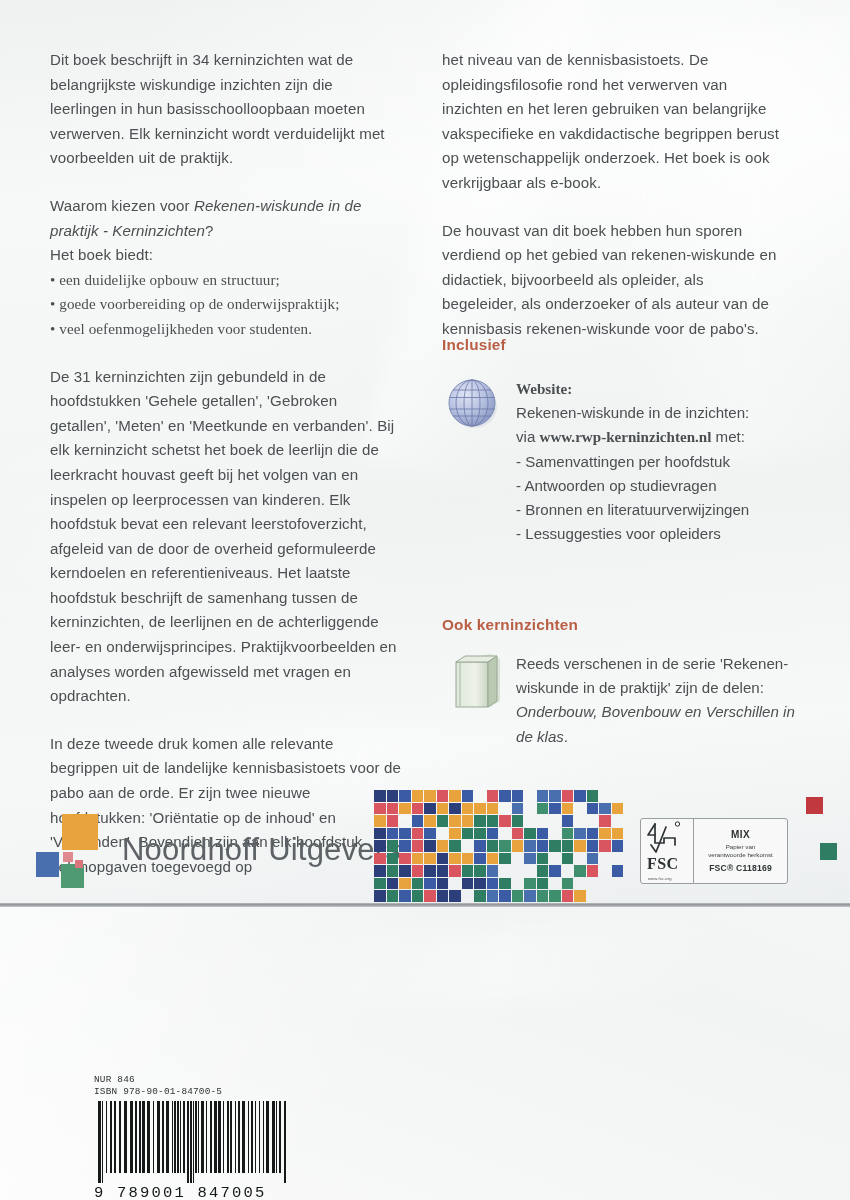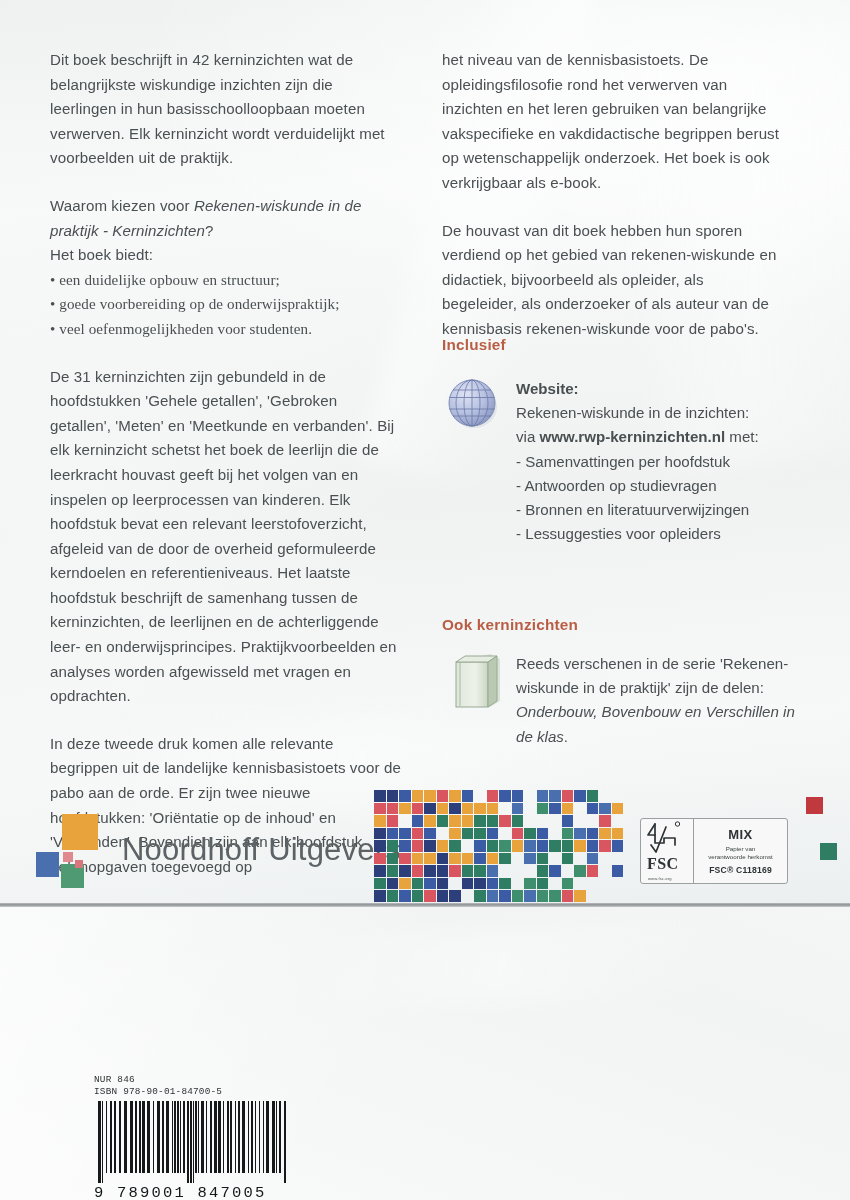--- a/index.html
+++ b/index.html
@@ -61,21 +61,21 @@
   }
   #col-left  { left: 50px;  top: 48px; width: 352px; }
   #col-right { left: 442px; top: 48px; width: 340px; }
 
   .col p { margin: 0 0 23px 0; }
   .col p:last-child { margin-bottom: 0; }
   .col ul { list-style: none; margin: 0; padding: 0; }
   .col li { text-indent: 0; }
   .bullet-li::before { content: "• "; }
   em { font-style: italic; }
-  b, strong { font-weight: 700; }
+  b, strong { font-weight: 700; font-family: Liberation Serif, serif; }
 
   #column-divider {
     position: absolute;
     left: 414px; top: 36px;
     width: 1px; height: 360px;
     background: linear-gradient(180deg, rgba(150,156,158,0) 0%, #9ba1a3 6%, #989e a0 50%, #a7adaf 92%, rgba(160,166,168,0) 100%);
   }
 
   
   .section-head {
@@ -167,21 +167,21 @@
     font-family: "Liberation Serif", serif;
     font-size: 16px; font-weight: 700; color: #2e3335;
     letter-spacing: .4px;
   }
   #fsc-url {
     position: absolute; left: 7px; bottom: 2px;
     font-size: 4.1px; color: #4c5254; letter-spacing: .15px;
   }
   #fsc-divider { width: 1px; height: 100%; background: #9aa0a2; }
   #fsc-text { flex: 1; text-align: center; padding: 0 3px; }
-  #fsc-mix { font-size: 13px; font-weight: 700; color: #2e3335; letter-spacing: .4px; margin-bottom: 3px; }
+  #fsc-mix { font-size: 10px; font-weight: 700; color: #2e3335; letter-spacing: .4px; margin-bottom: 3px; }
   #fsc-desc { font-size: 6.2px; color: #3d4345; line-height: 8px; }
   #fsc-code { font-size: 8.6px; font-weight: 700; color: #2e3335; margin-top: 4px; letter-spacing: .2px; }
 
   
   #barcode-block {
     position: absolute;
     left: 62px; top: 1074px;
     width: 200px;
     margin-left: 32px;
   }
@@ -216,21 +216,21 @@
 <div id="page">
 
   <div id="cover">
 
     <div class="sheen s1"></div>
     <div class="sheen s2"></div>
     <div class="sheen s3"></div>
 
     <div class="col" id="col-left">
 
-      <p>Dit boek beschrijft in 42 kerninzichten wat de belangrijkste wiskundige inzichten zijn die leerlingen in hun basisschoolloopbaan moeten verwerven. Elk kerninzicht wordt verduidelijkt met voorbeelden uit de praktijk.</p>
+      <p>Dit boek beschrijft in 34 kerninzichten wat de belangrijkste wiskundige inzichten zijn die leerlingen in hun basisschoolloopbaan moeten verwerven. Elk kerninzicht wordt verduidelijkt met voorbeelden uit de praktijk.</p>
 
       <p><span>Waarom kiezen voor </span><em>Rekenen-wiskunde in de praktijk - Kerninzichten</em><span>?</span><br>
         <span>Het boek biedt:</span>
       </p>
 
       <ul style="margin:-23px 0 23px 0;font-family:Liberation Serif, serif;">
         <li class="bullet-li">een duidelijke  opbouw en structuur;</li>
         <li class="bullet-li">goede voorbereiding op de onderwijspraktijk;</li>
         <li class="bullet-li">veel  oefenmogelijkheden voor studenten.</li>
       </ul>

